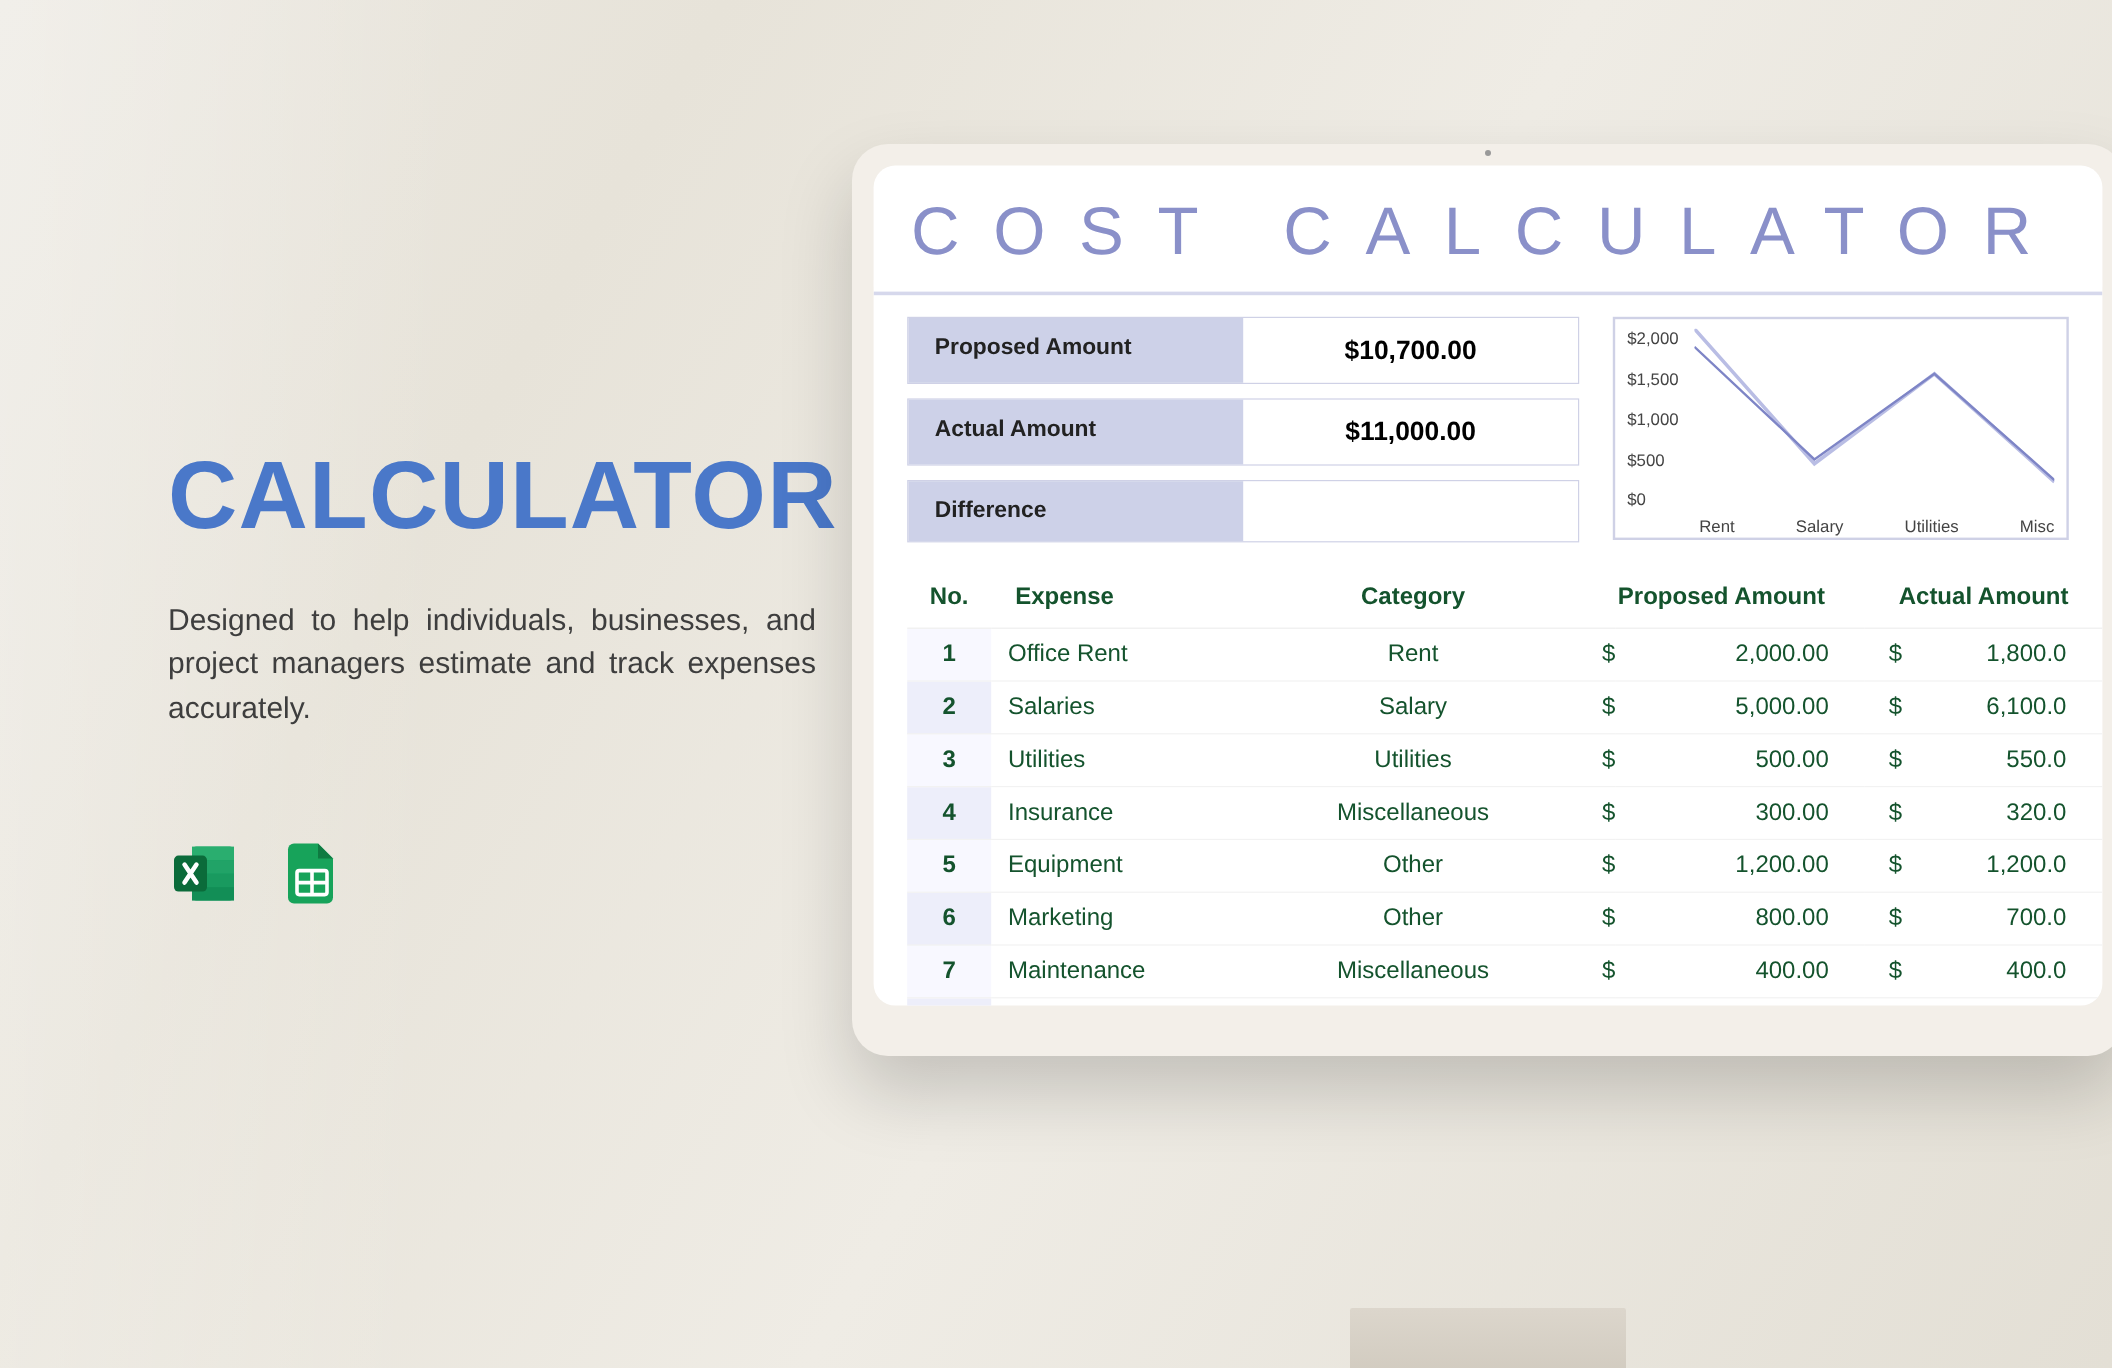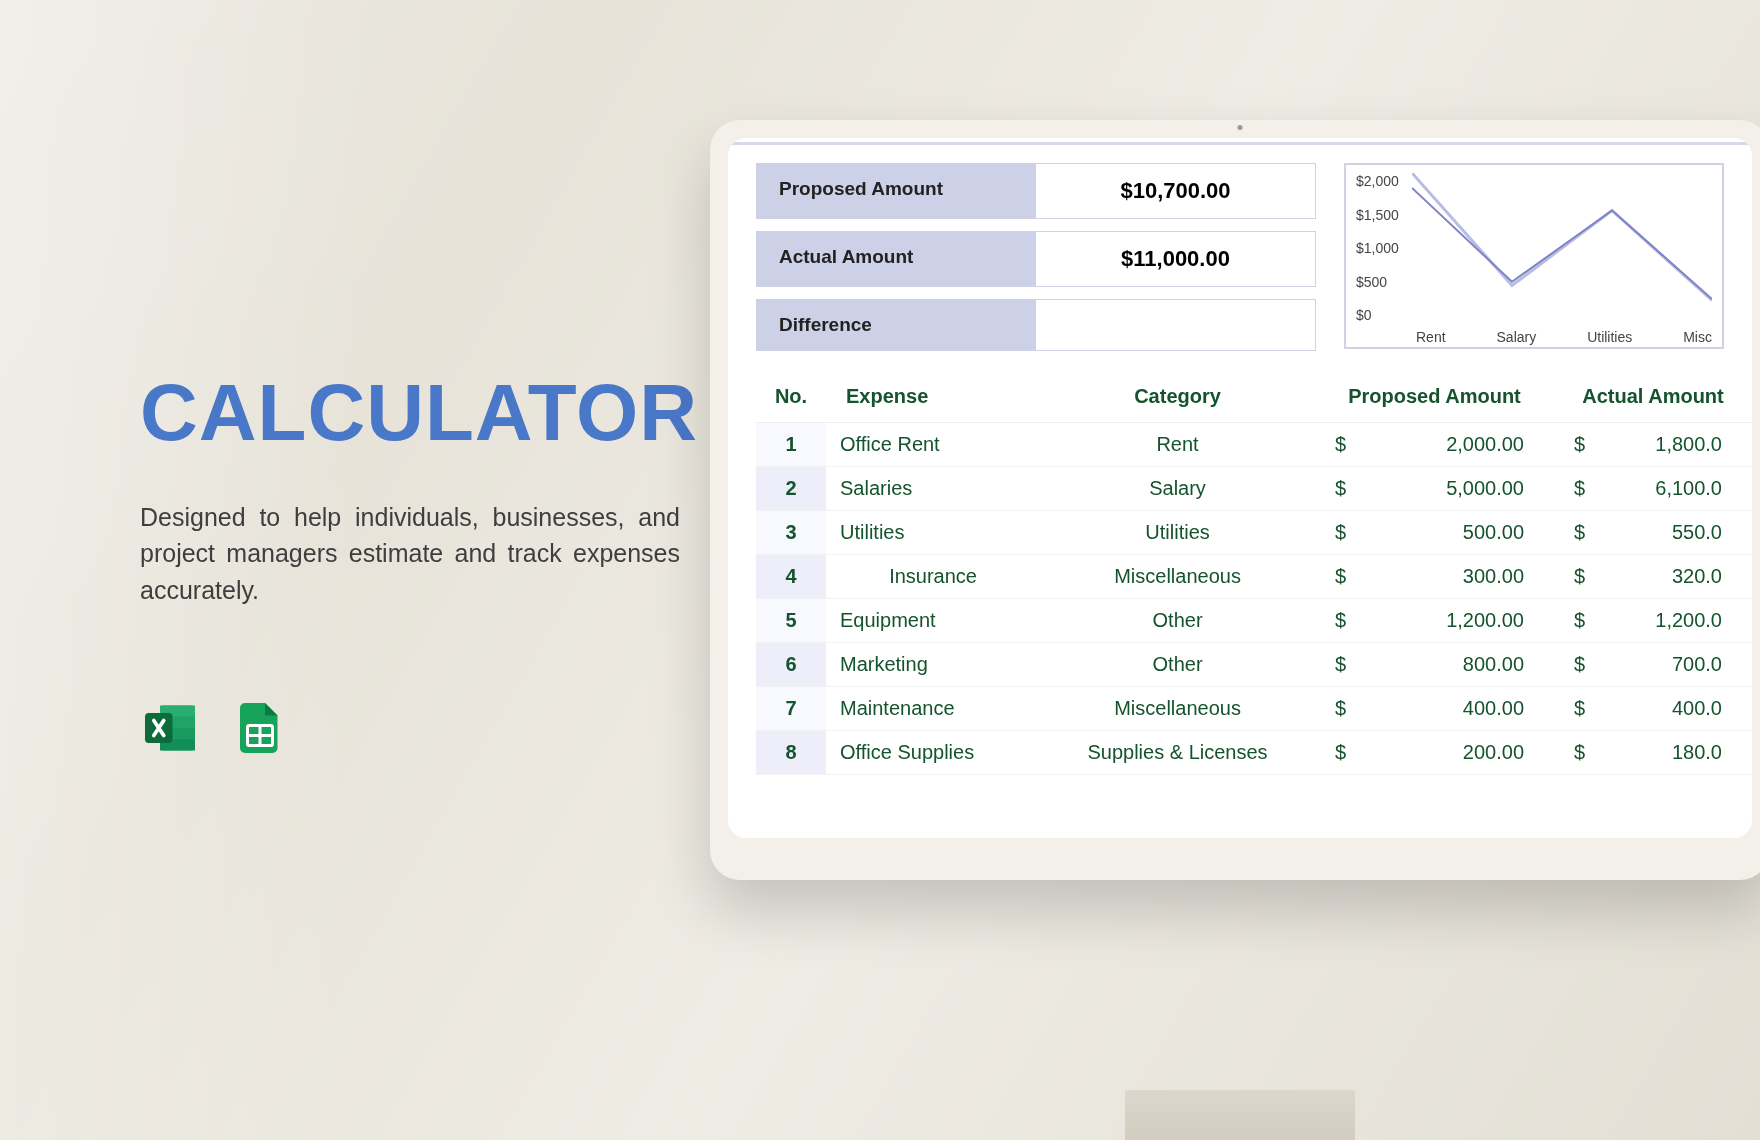--- a/index.html
+++ b/index.html
@@ -216,20 +216,21 @@
       <line x1="14" y1="30" x2="34" y2="30" stroke="#fff" stroke-width="2.4"></line>
       <line x1="24" y1="22" x2="24" y2="38" stroke="#fff" stroke-width="2.4"></line>
     </svg>
   </div>
 </div>
 
 <div class="monitor-wrap">
   <div class="monitor">
     <div class="screen">
 
+      <div class="app-title">COST CALCULATOR</div>
       <div class="title-underline"></div>
 
       <div class="summary-chart">
         <div class="summary">
           <div class="summary-row">
             <div class="label">Proposed Amount</div>
             <div class="value">$10,700.00</div>
           </div>
           <div class="summary-row">
             <div class="label">Actual Amount</div>
@@ -295,21 +296,21 @@
                 <td>3</td>
                 <td style="text-align:left;">Utilities</td>
                 <td class="cat">Utilities</td>
                 <td class="dsign">$</td>
                 <td class="money">500.00</td>
                 <td class="dsign">$</td>
                 <td class="money">550.0</td>
               </tr>
               <tr>
                 <td>4</td>
-                <td style="text-align:center;">Insurance</td>
+                <td style="text-align:left;">Insurance</td>
                 <td class="cat">Miscellaneous</td>
                 <td class="dsign">$</td>
                 <td class="money">300.00</td>
                 <td class="dsign">$</td>
                 <td class="money">320.0</td>
               </tr>
               <tr>
                 <td>5</td>
                 <td style="text-align:left;">Equipment</td>
                 <td class="cat">Other</td>

